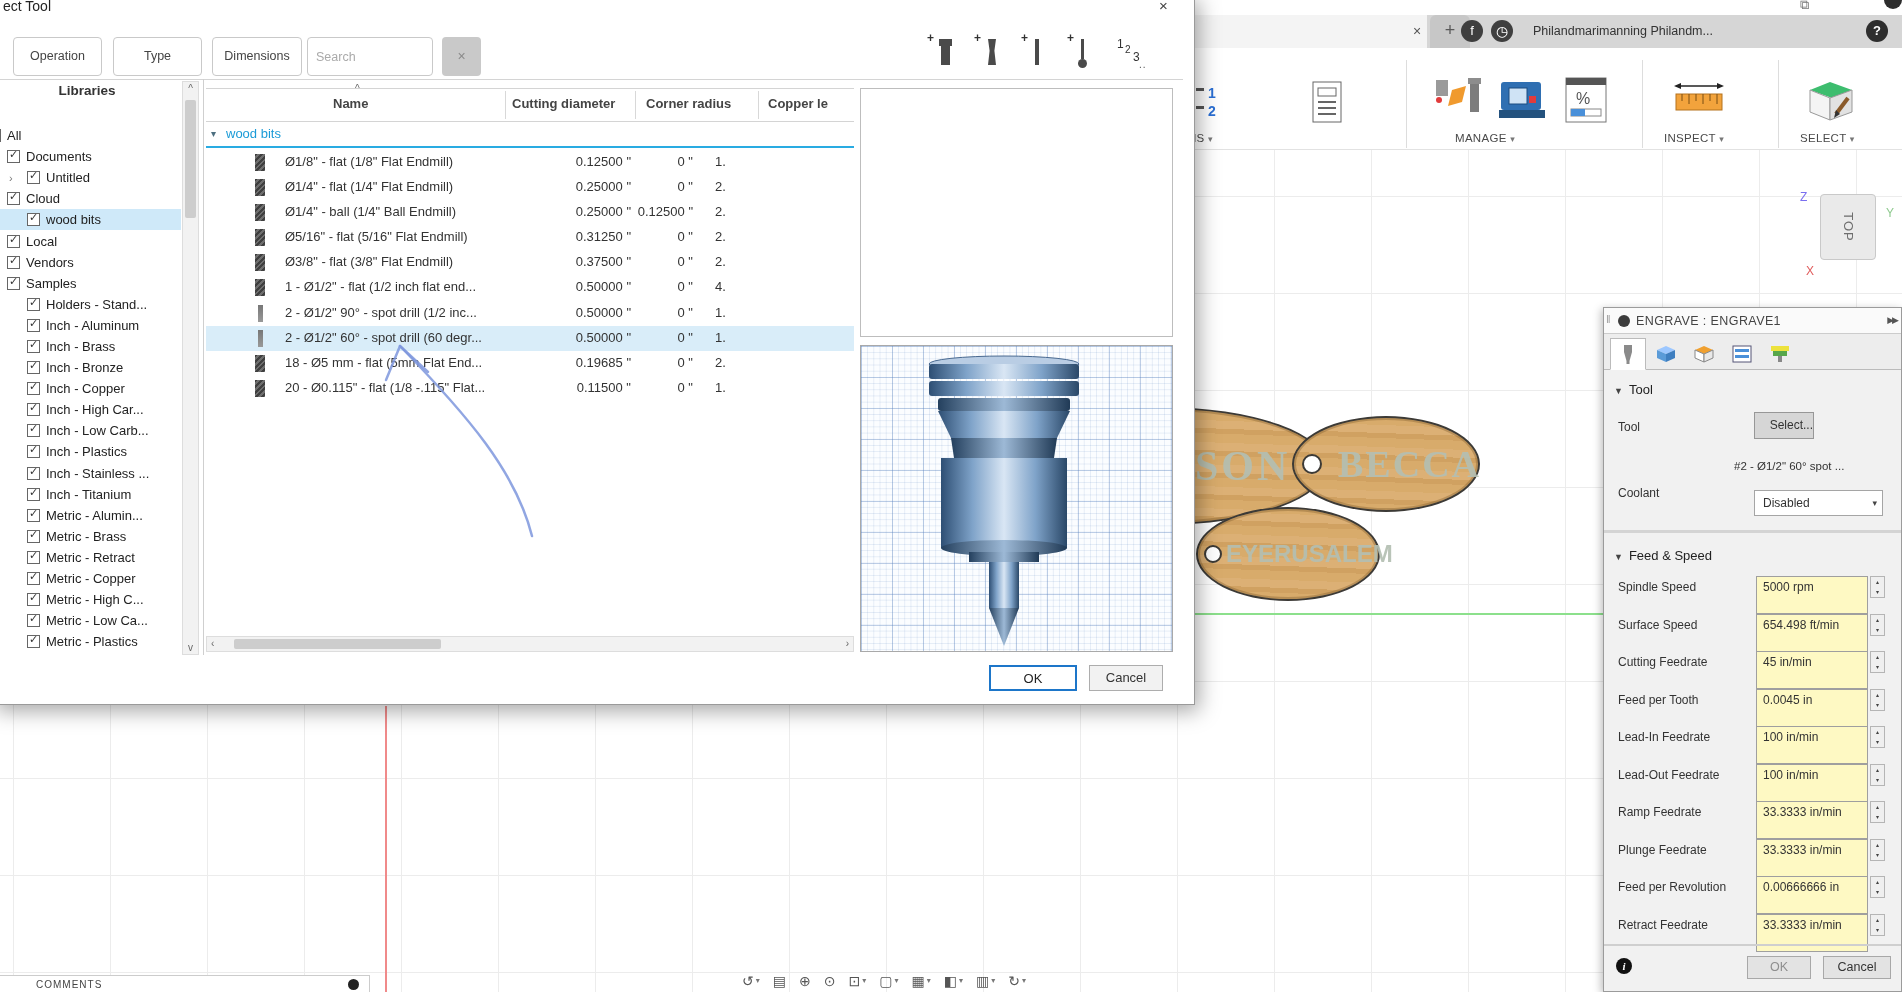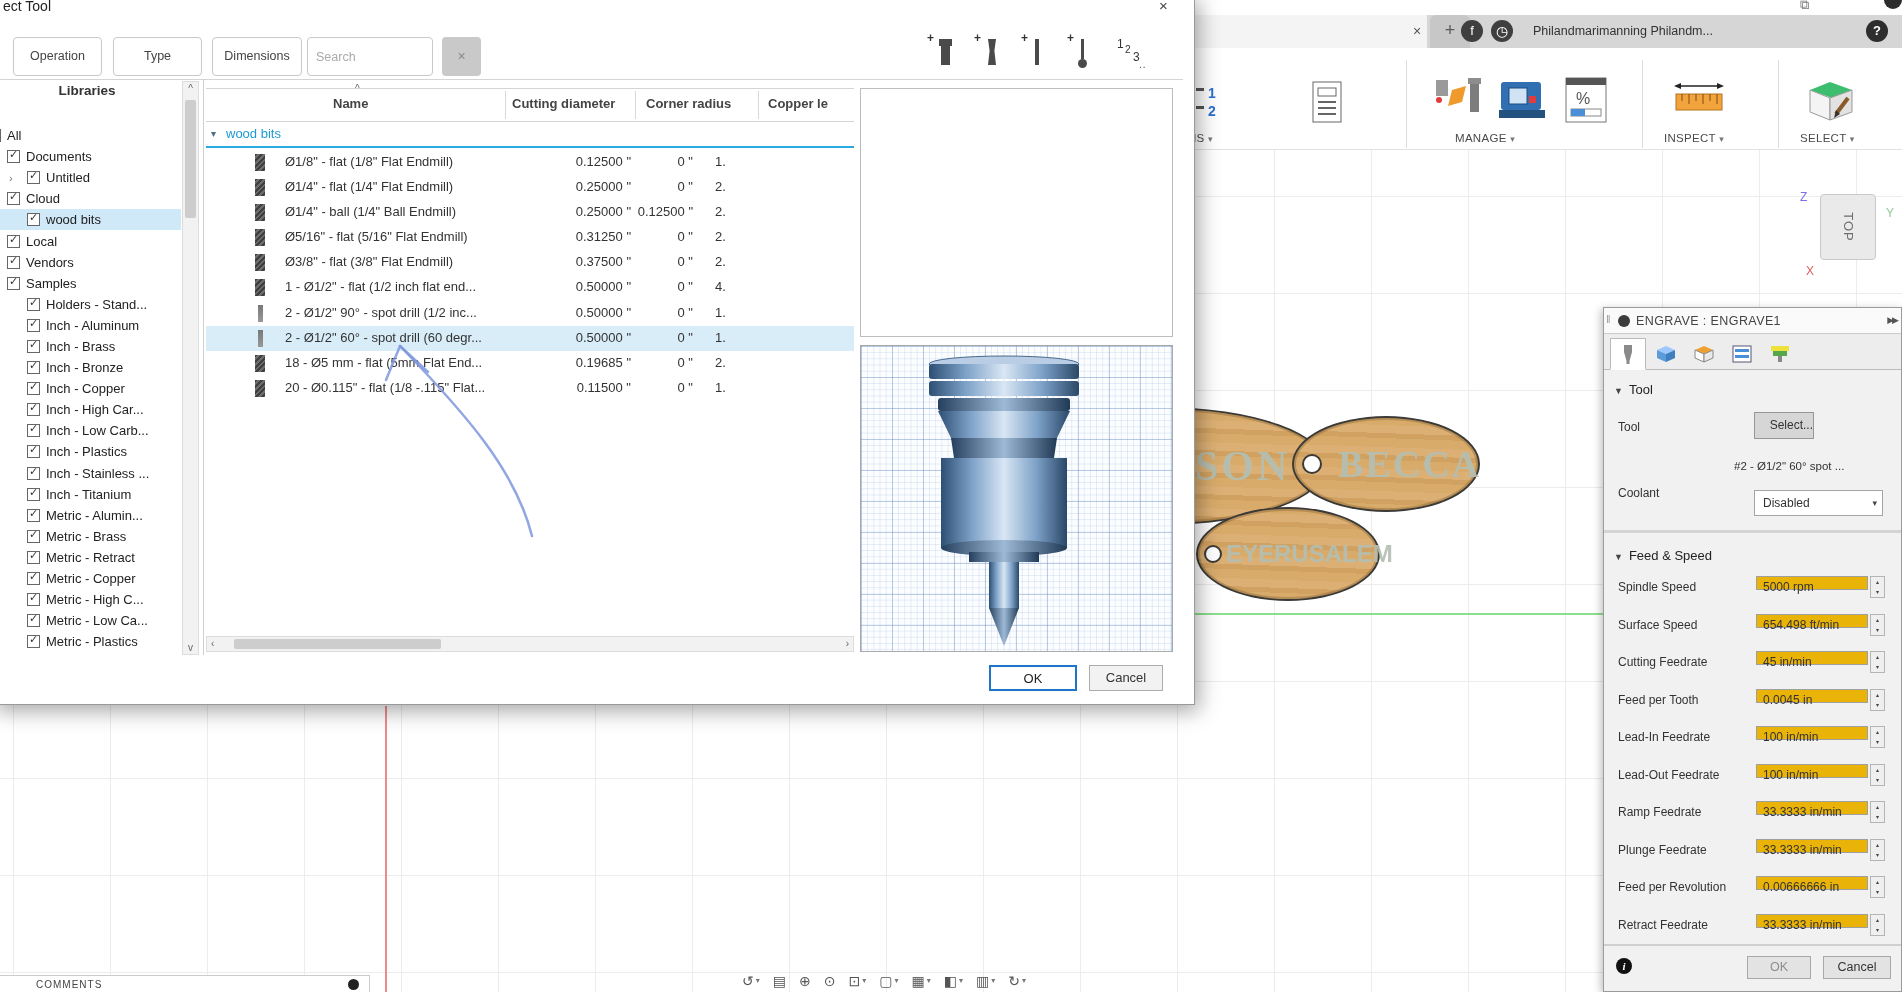--- a/index.html
+++ b/index.html
@@ -79,21 +79,21 @@
   .sect-head .tri{font-size:9px;color:#444;margin-right:6px}
   .p-label{position:absolute;left:14px;font-size:12px;color:#333}
   .select-btn{position:absolute;left:150px;top:104px;width:60px;height:27px;background:#d6d6d6;border:1px solid #979797;font-size:12px;color:#333;text-align:right;line-height:25px}
   .sel-tool-txt{position:absolute;left:130px;top:152px;width:160px;text-align:left;font-size:11.5px;color:#333;white-space:nowrap;overflow:hidden}
   .dropdown{position:absolute;left:150px;top:182px;width:129px;height:26px;background:#fff;border:1px solid #a5a5a5;font-size:12px}
   .dropdown .dval{position:absolute;left:8px;top:5px}
   .dropdown .darr{position:absolute;right:5px;top:7px;font-size:9px;color:#444}
   .p-divider{position:absolute;left:0;width:100%;height:3px;background:#d4d4d4}
   .frow{height:22px;margin-bottom:15.5px;position:relative}
   .frow .flabel{position:absolute;left:14px;top:4px;font-size:12px;color:#333;white-space:nowrap}
-  .frow .fbox{position:absolute;left:152px;top:0;width:112px;height:14px;background:#eab308;border:1px solid #9f9f9f}
+  .frow .fbox{position:absolute;left:152px;top:0;width:112px;height:38px;background:#fef9c3;border:1px solid #9f9f9f}
   .frow .fval{position:absolute;left:6px;top:3px;font-size:12px;white-space:nowrap}
   .frow .fspin{position:absolute;left:266px;top:0;width:15px;height:22px;background:#efefef;border:1px solid #b5b5b5;text-align:center}
   .frow .fspin span{display:block;font-size:6px;line-height:10px;color:#444}
   .panel-foot-div{position:absolute;left:0;top:636px;width:100%;height:2px;background:#cfcfcf}
   .info-ic{position:absolute;left:12px;top:650px;width:16px;height:16px;border-radius:50%;background:#111;color:#fff;font:italic bold 11px "Liberation Serif",serif;text-align:center;line-height:16px}
   .pbtn{position:absolute;top:648px;height:23px;background:#e3e3e3;border:1px solid #a8a8a8;font-size:12.5px;text-align:center;line-height:21px}
   .pbtn.ok{left:143px;width:64px;color:#8e8e8e}
   .pbtn.cancel{left:219px;width:68px;color:#333}
 
   

